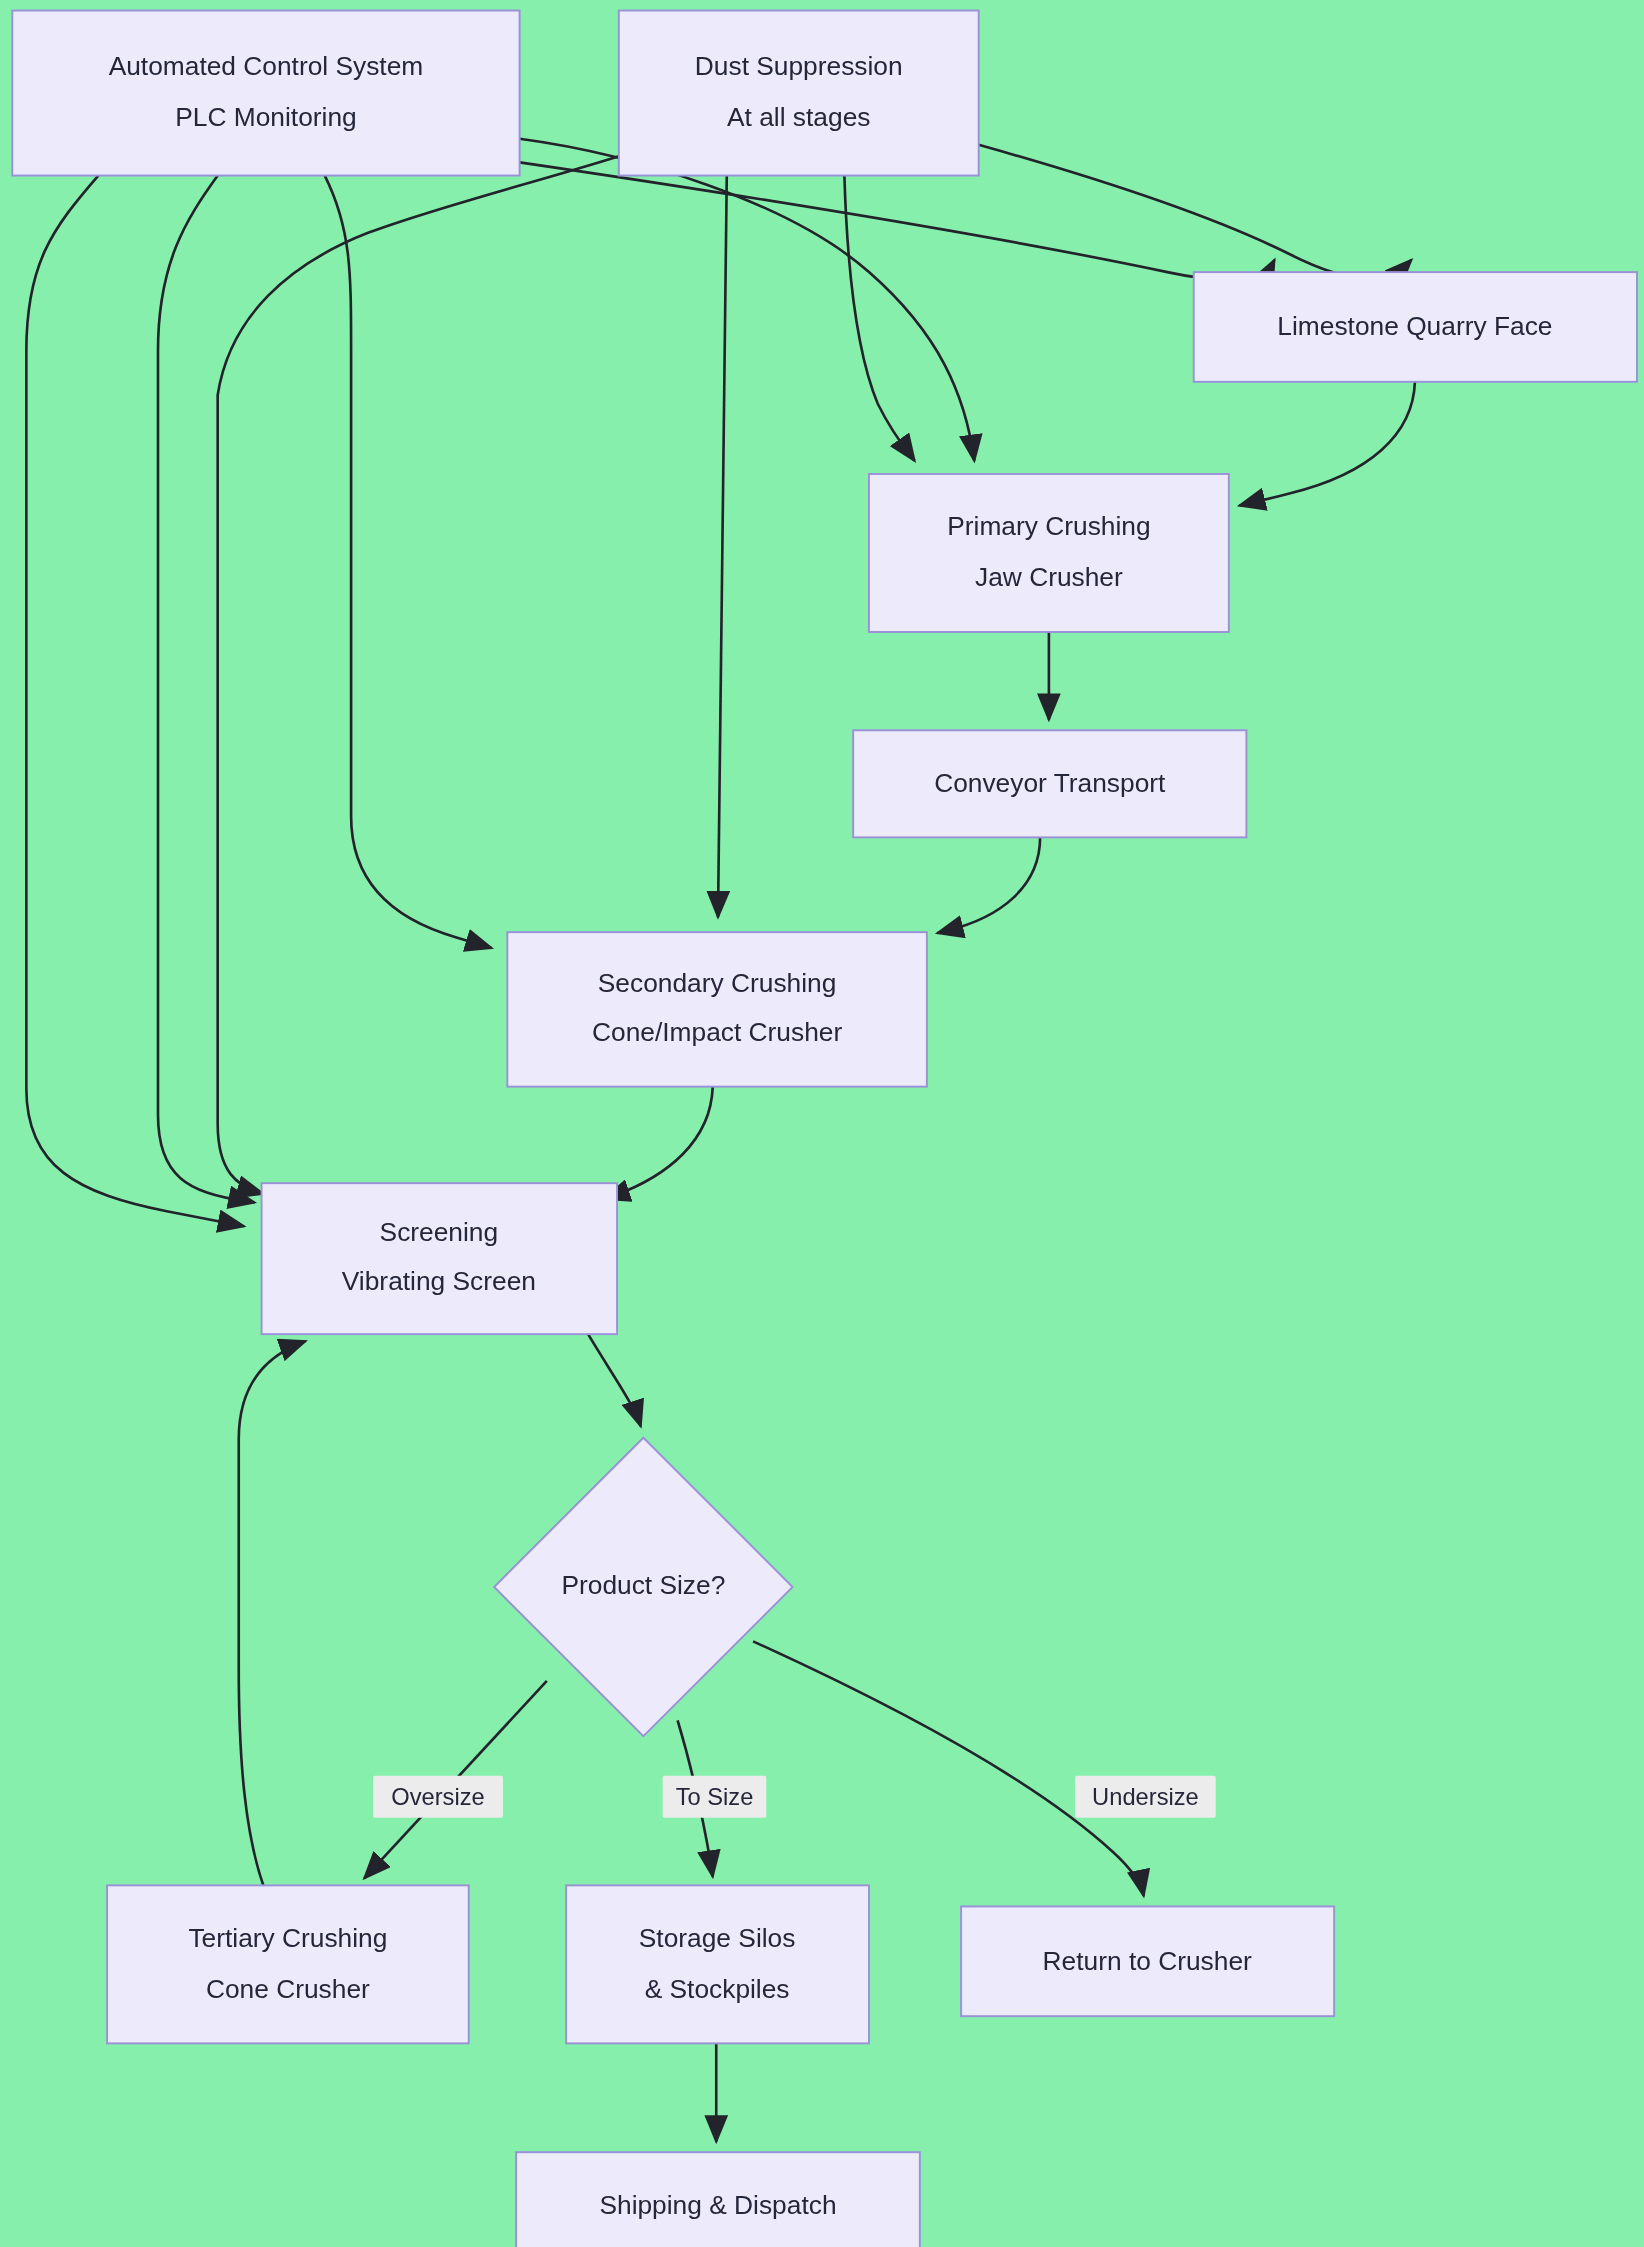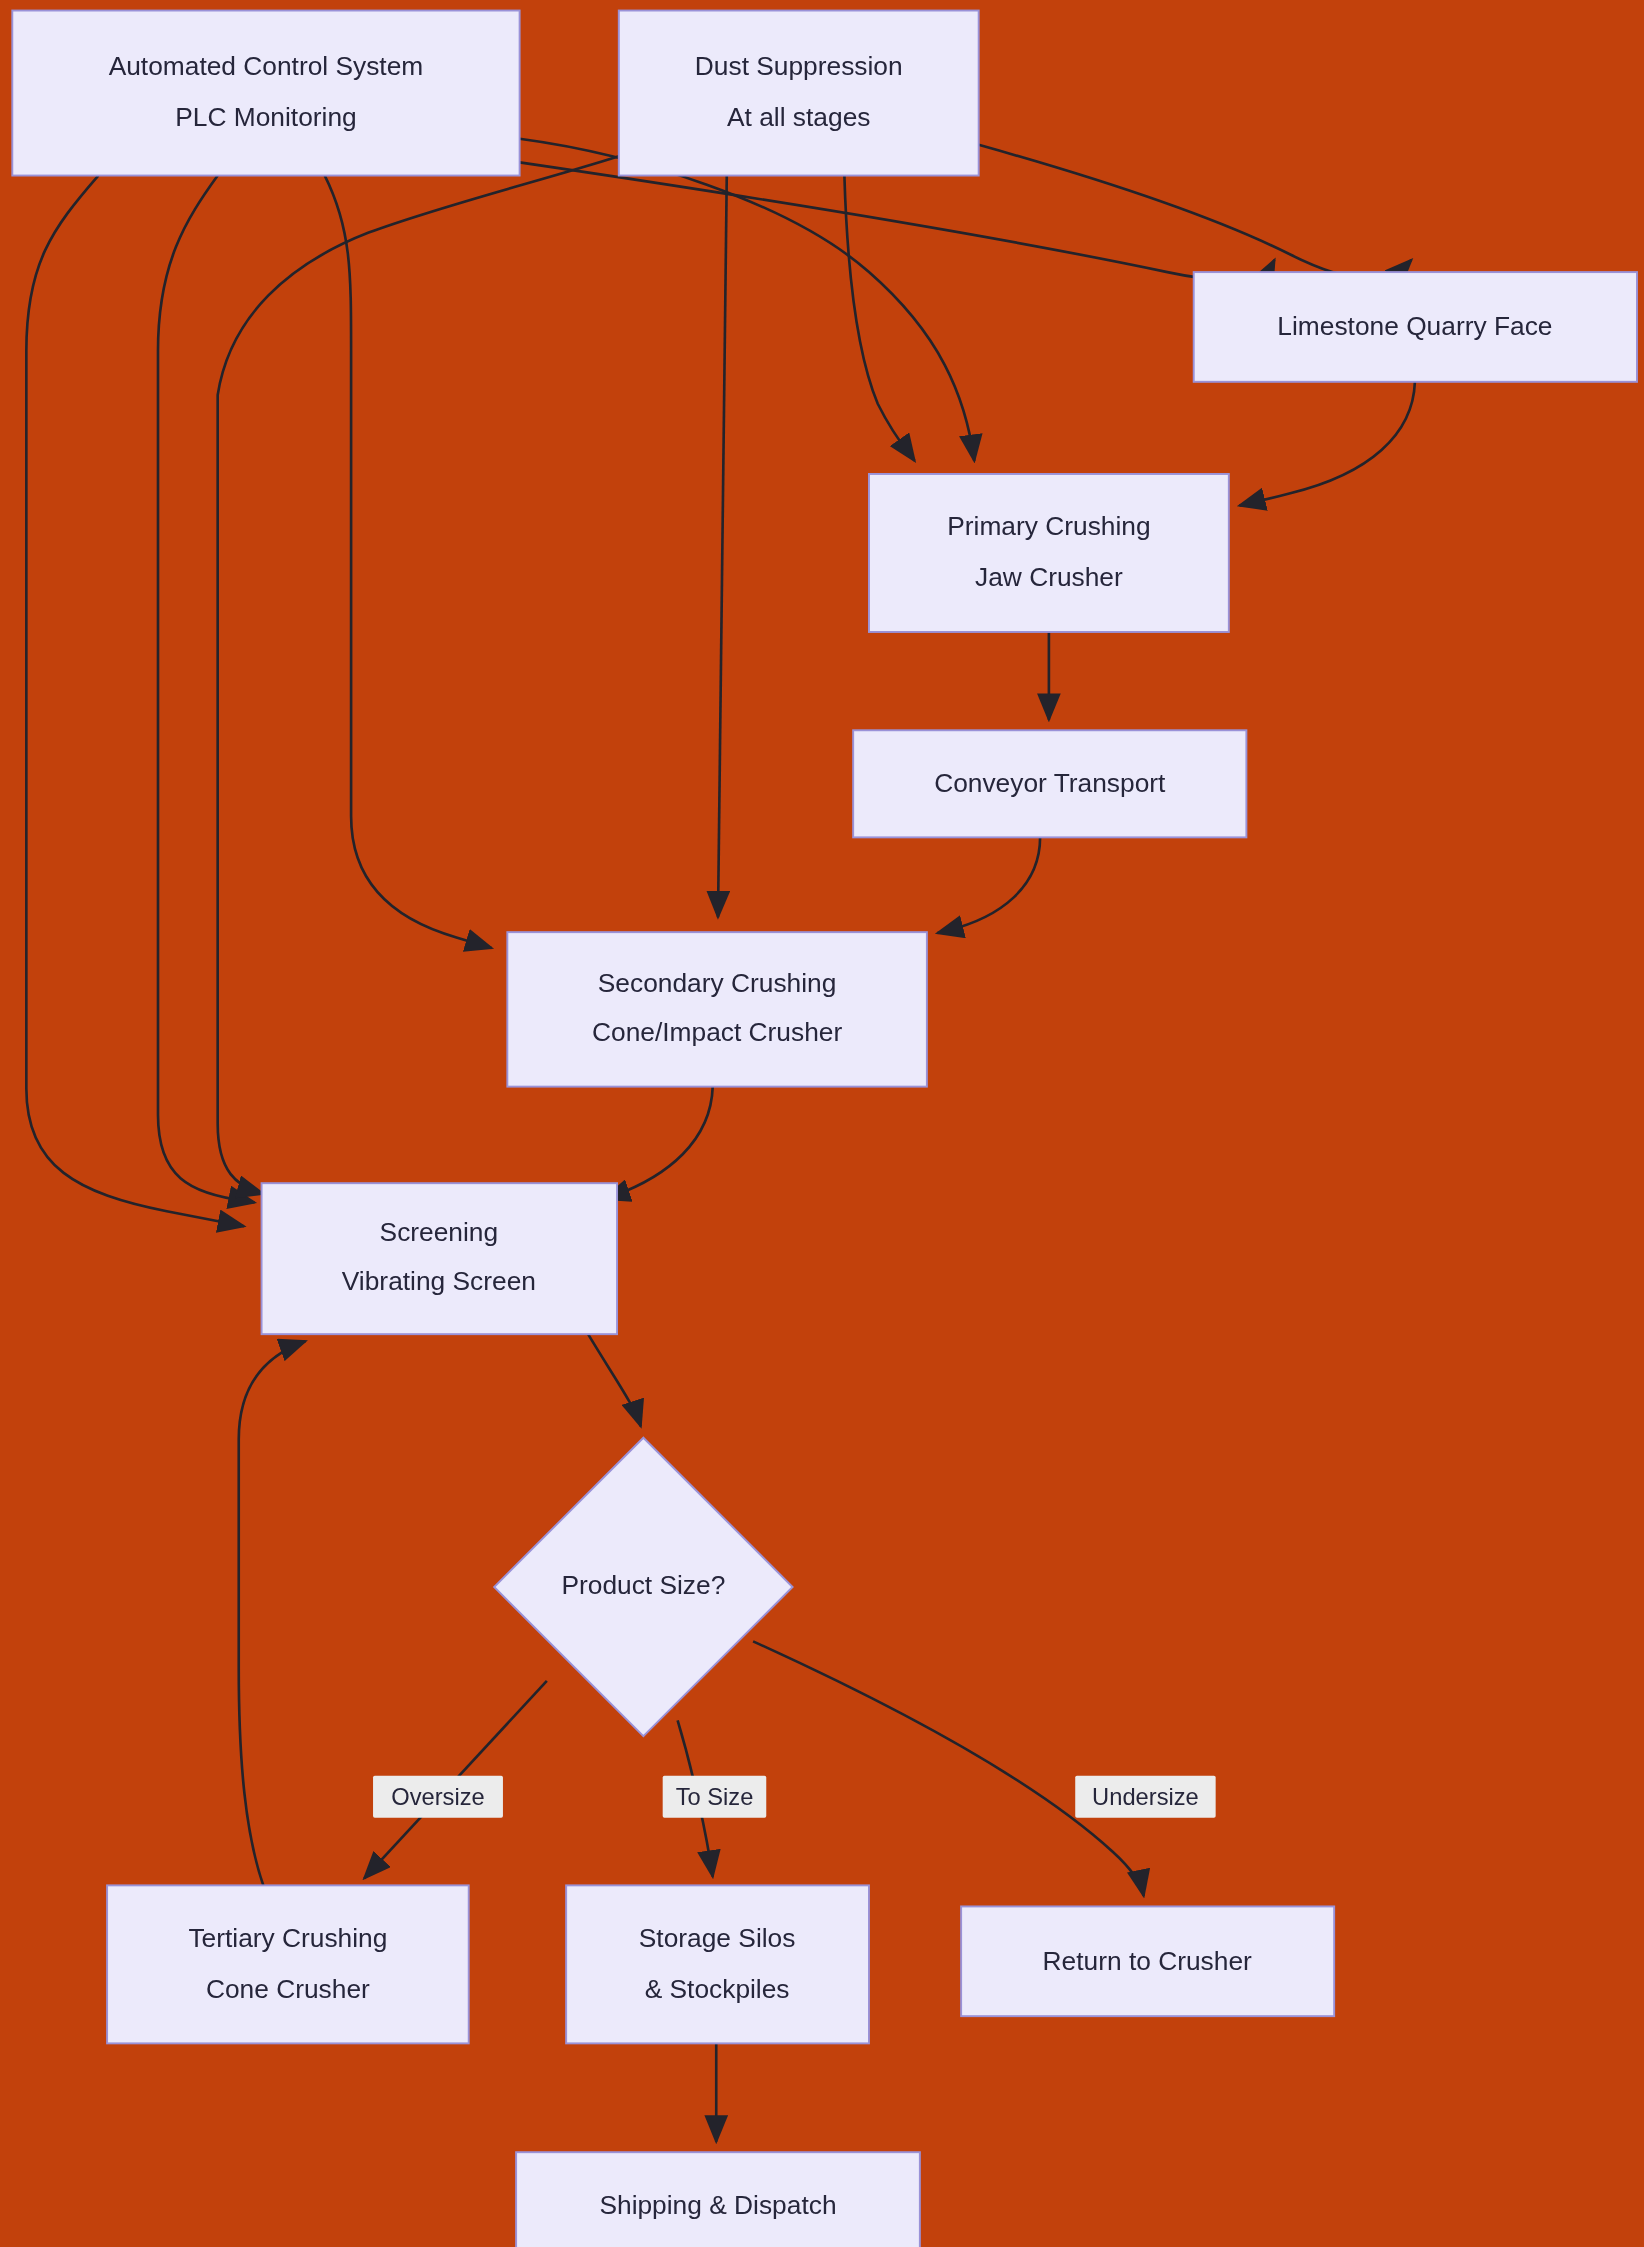--- a/index.html
+++ b/index.html
@@ -8,21 +8,21 @@
     padding: 0;
     background: #ffffff;
   }
   body {
     font-family: "Liberation Sans", "DejaVu Sans", sans-serif;
   }
   #diagram-root {
     position: relative;
     width: 1644px;
     height: 2247px;
-    background: #c2410c;
+    background: #86efac;
     overflow: hidden;
   }
   svg#flowchart {
     display: block;
     width: 1644px;
     height: 2247px;
   }
   .node-shape {
     fill: #ECEAFB;
     stroke: #9A92D8;

